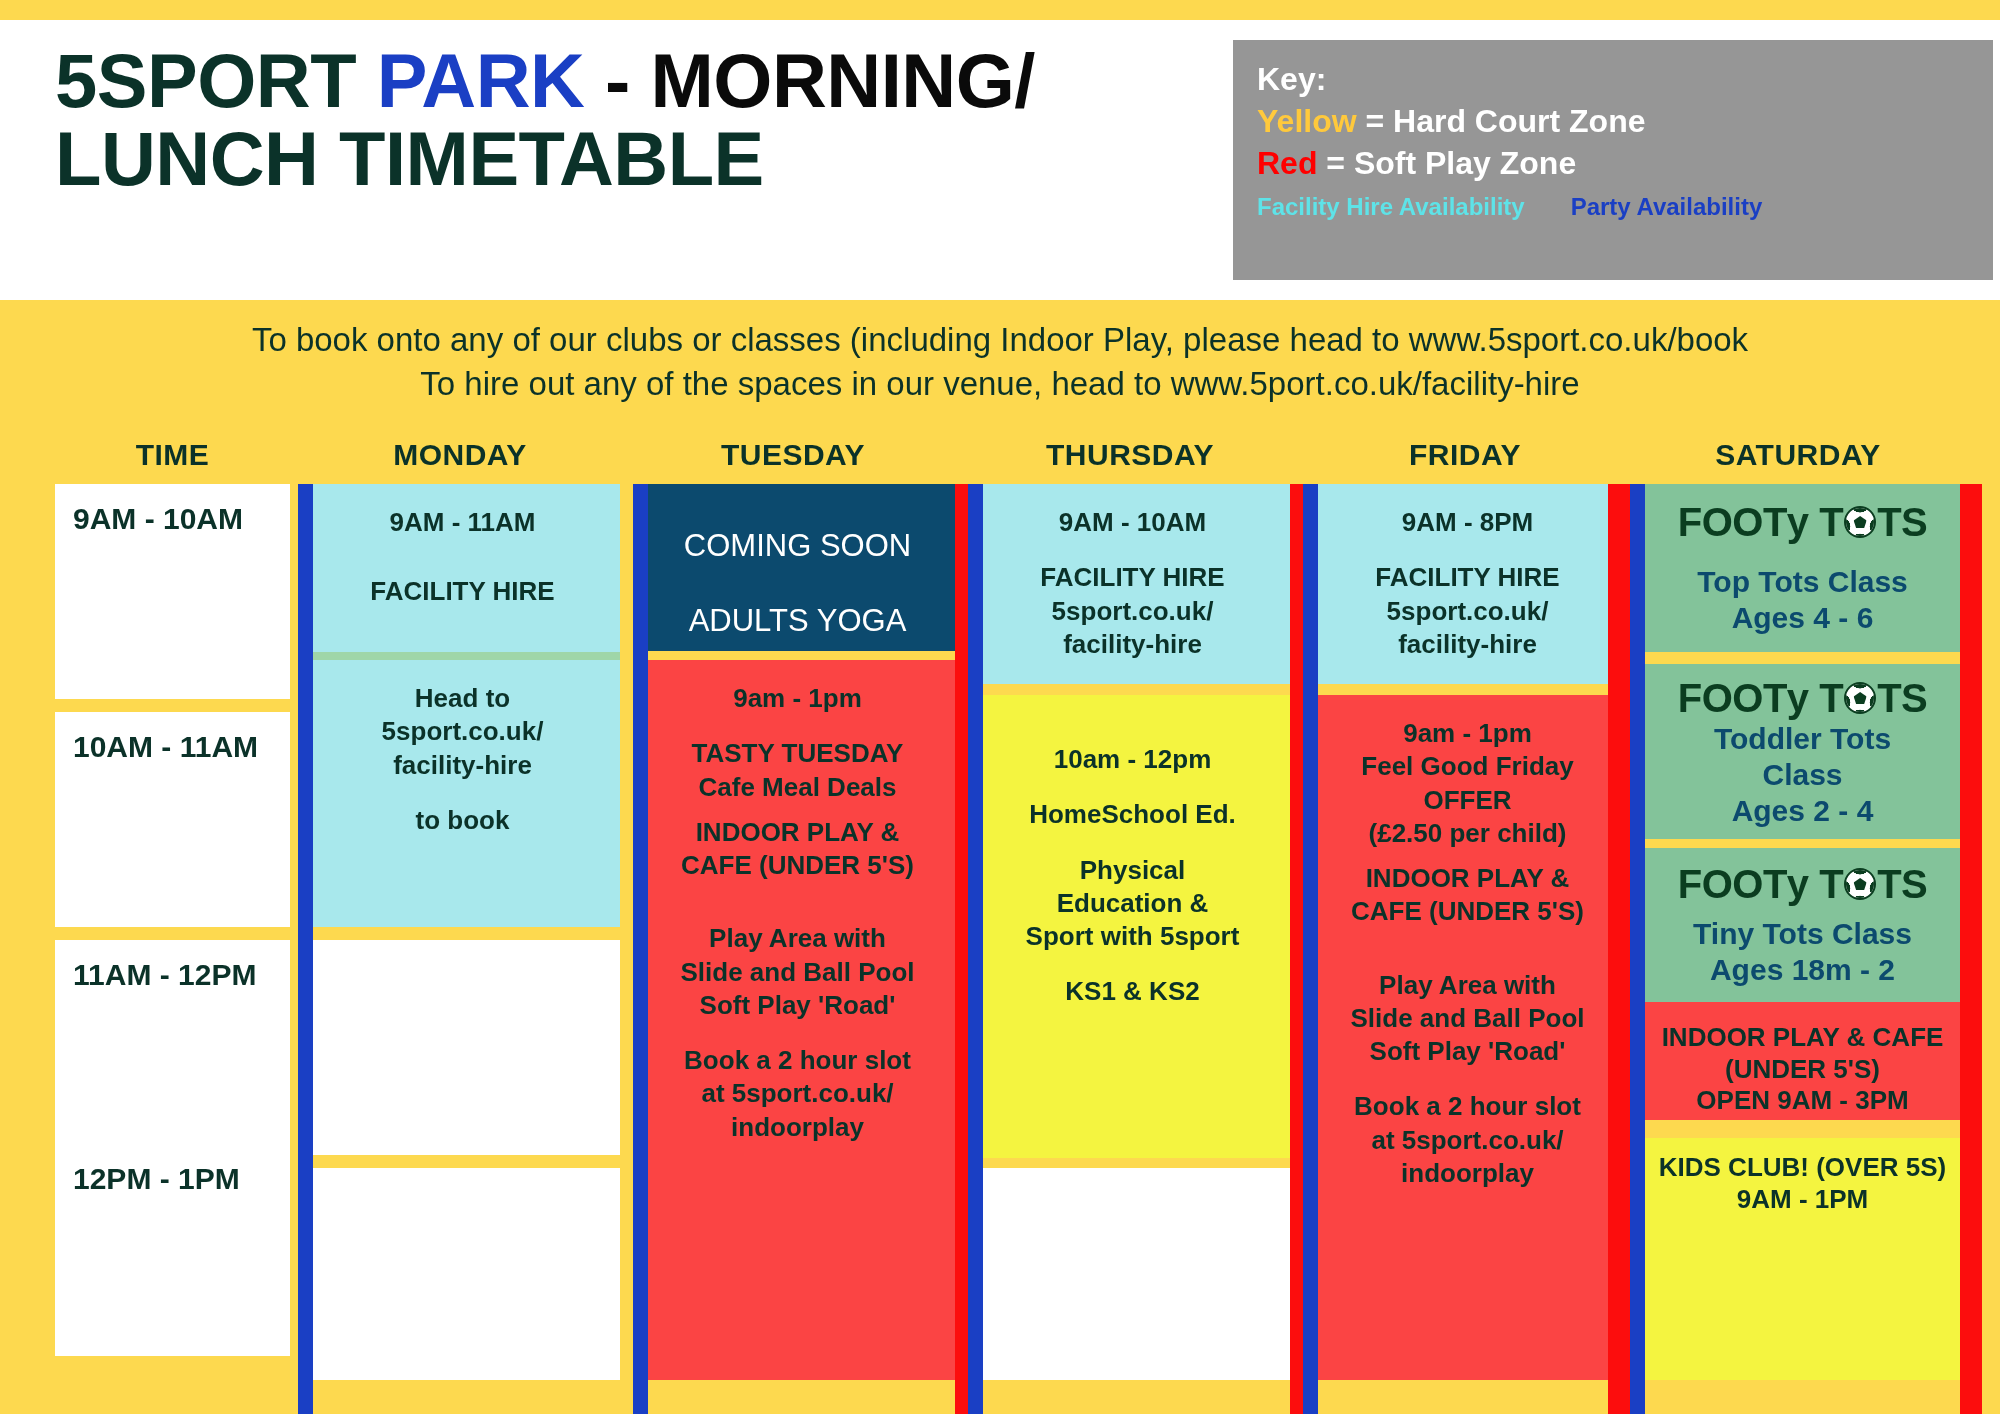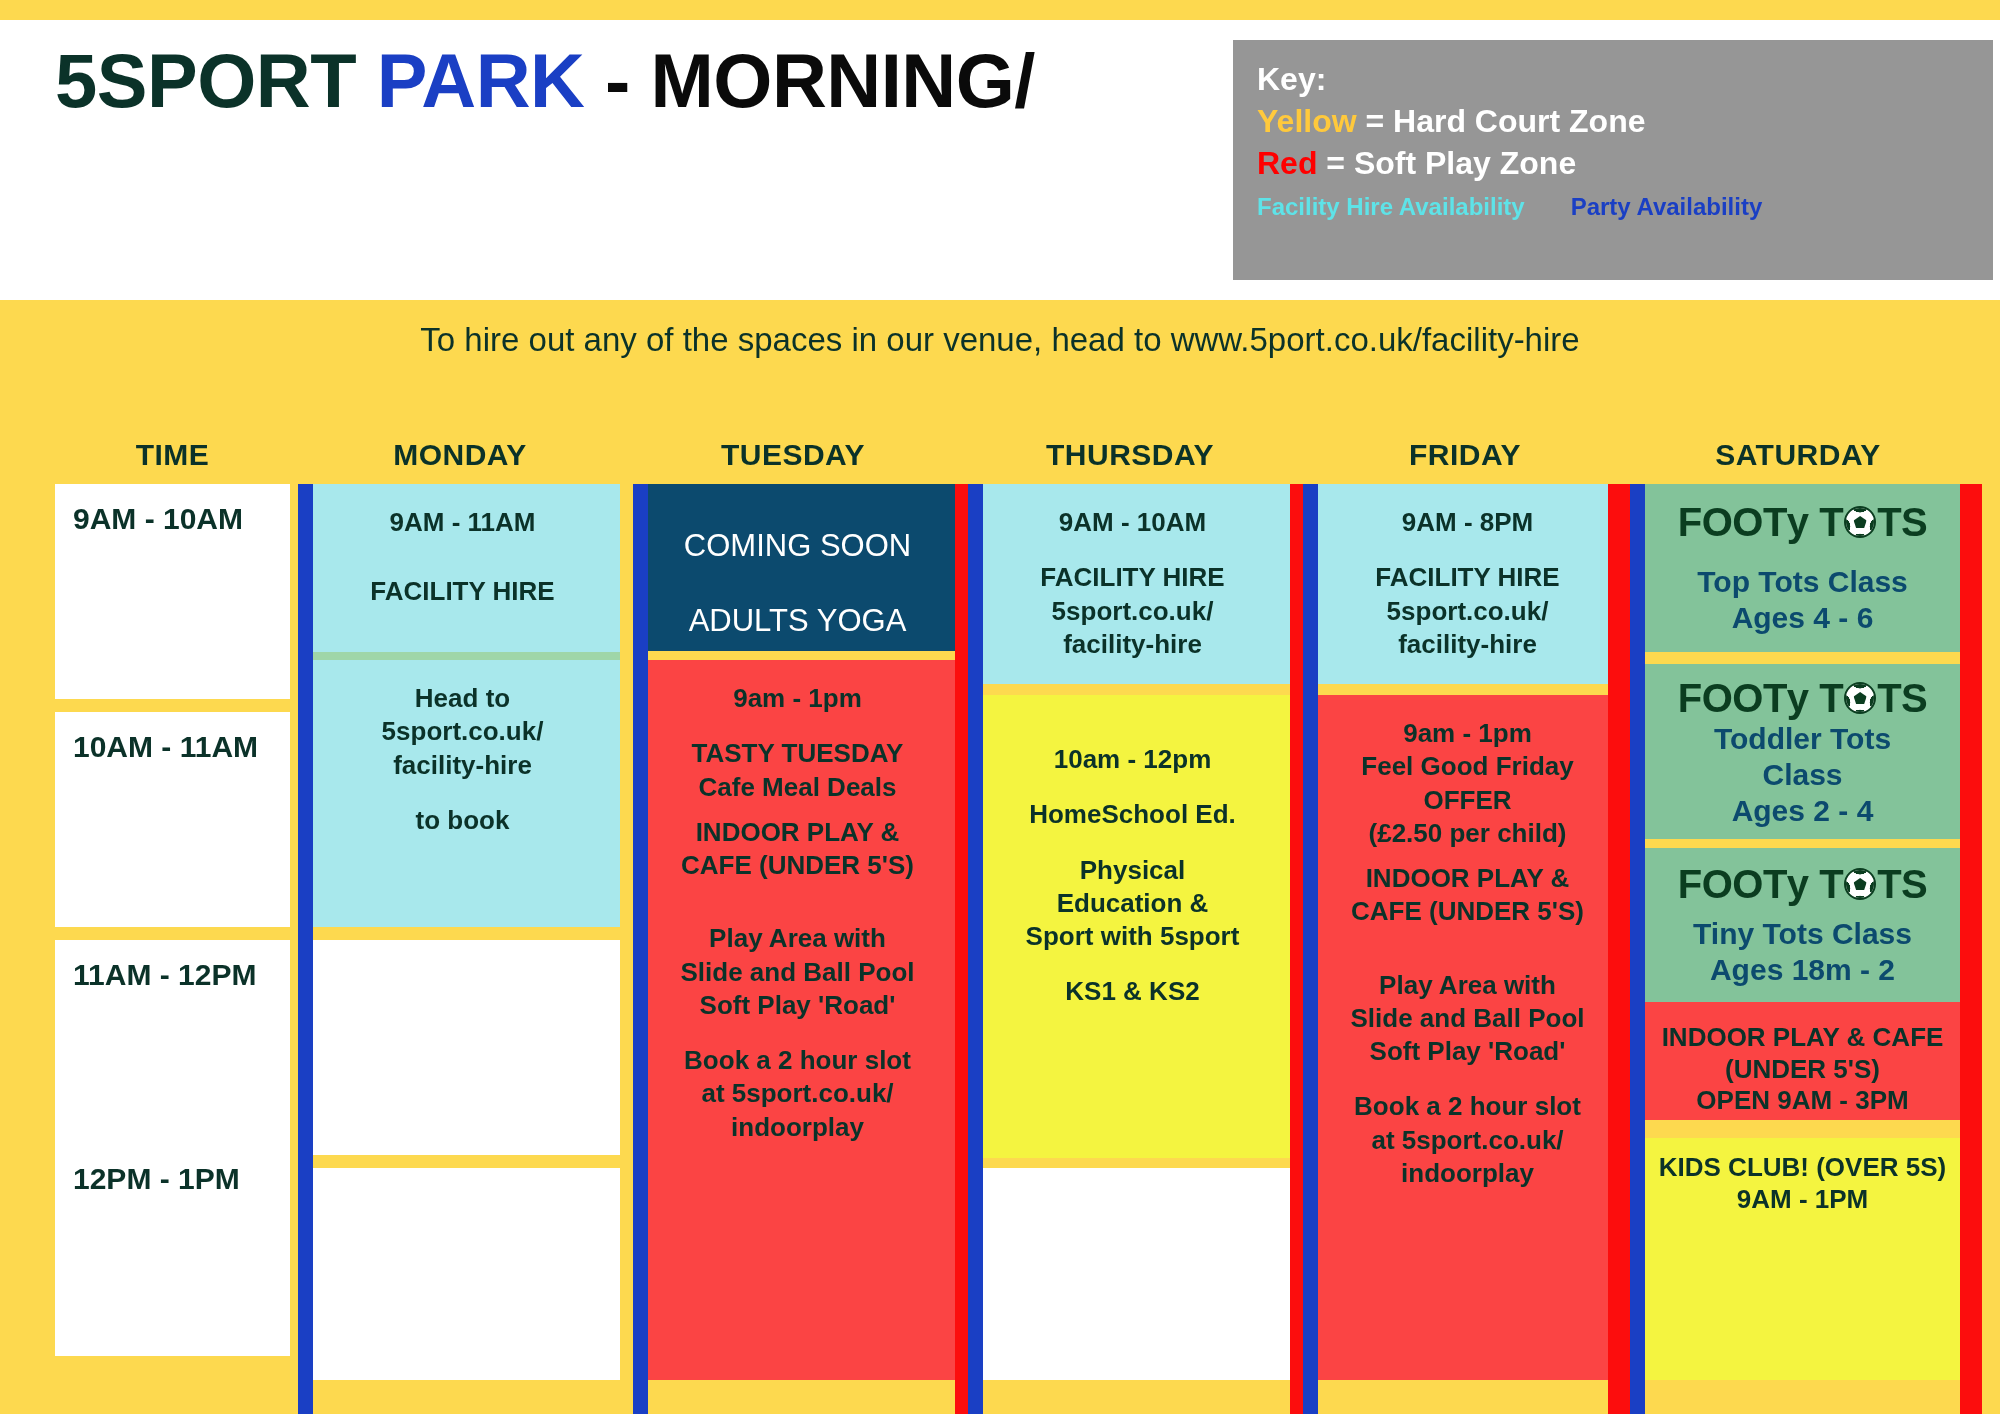--- a/index.html
+++ b/index.html
@@ -126,32 +126,34 @@
 </head>
 <body>
 
 <div class="page">
 
   <div class="topbar"></div>
   <div class="header"></div>
 
   <div class="title">
     <span>5SPORT </span><span class="park">PARK</span><span class="morn"> - MORNING/</span><br>
+    <span>LUNCH TIMETABLE</span>
   </div>
 
   <div class="keybox">
     <div class="kline">Key:</div>
     <div class="kline"><span class="kw-yellow">Yellow</span><span> = Hard Court Zone</span></div>
     <div class="kline"><span class="kw-red">Red</span><span> = Soft Play Zone</span></div>
     <div class="keyavail">
       <span class="av-hire">Facility Hire Availability</span><span class="av-party">Party Availability</span>
     </div>
   </div>
 
   <div class="blurb">
+    <div>To book onto any of our clubs or classes (including Indoor Play, please head to www.5sport.co.uk/book</div>
     <div>To hire out any of the spaces in our venue, head to www.5port.co.uk/facility-hire</div>
   </div>
 
   <div class="dayhead">
     <div class="dh" style="left:55px;  width:235px;">TIME</div>
     <div class="dh" style="left:300px; width:320px;">MONDAY</div>
     <div class="dh" style="left:633px; width:320px;">TUESDAY</div>
     <div class="dh" style="left:970px; width:320px;">THURSDAY</div>
     <div class="dh" style="left:1305px;width:320px;">FRIDAY</div>
     <div class="dh" style="left:1638px;width:320px;">SATURDAY</div>

